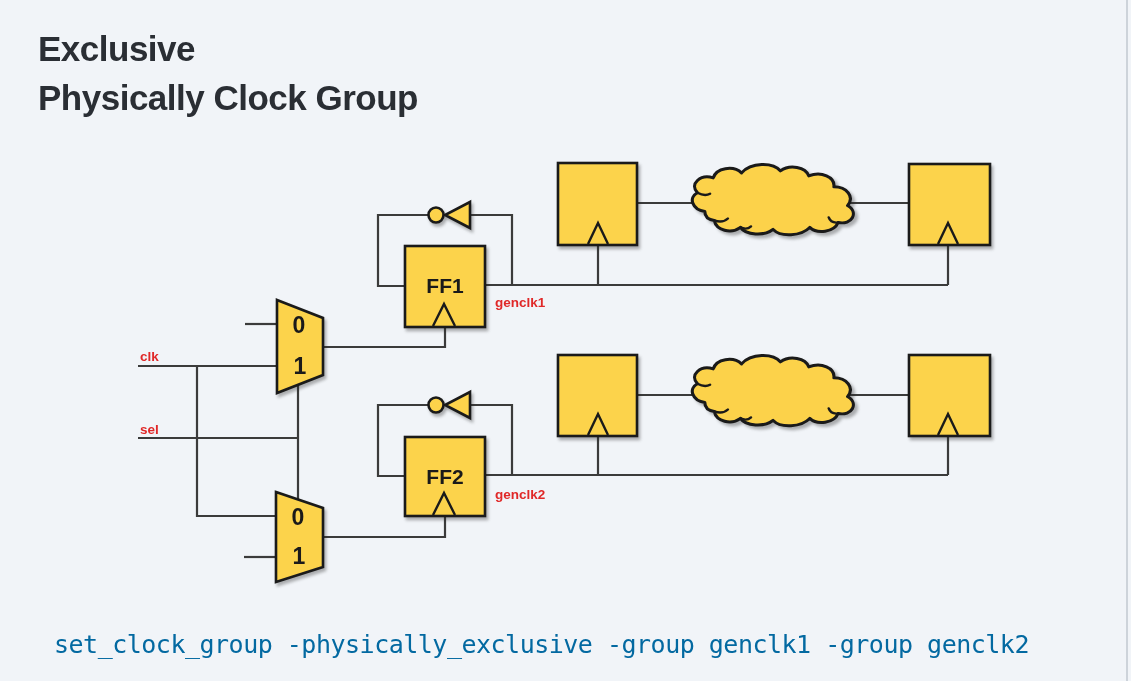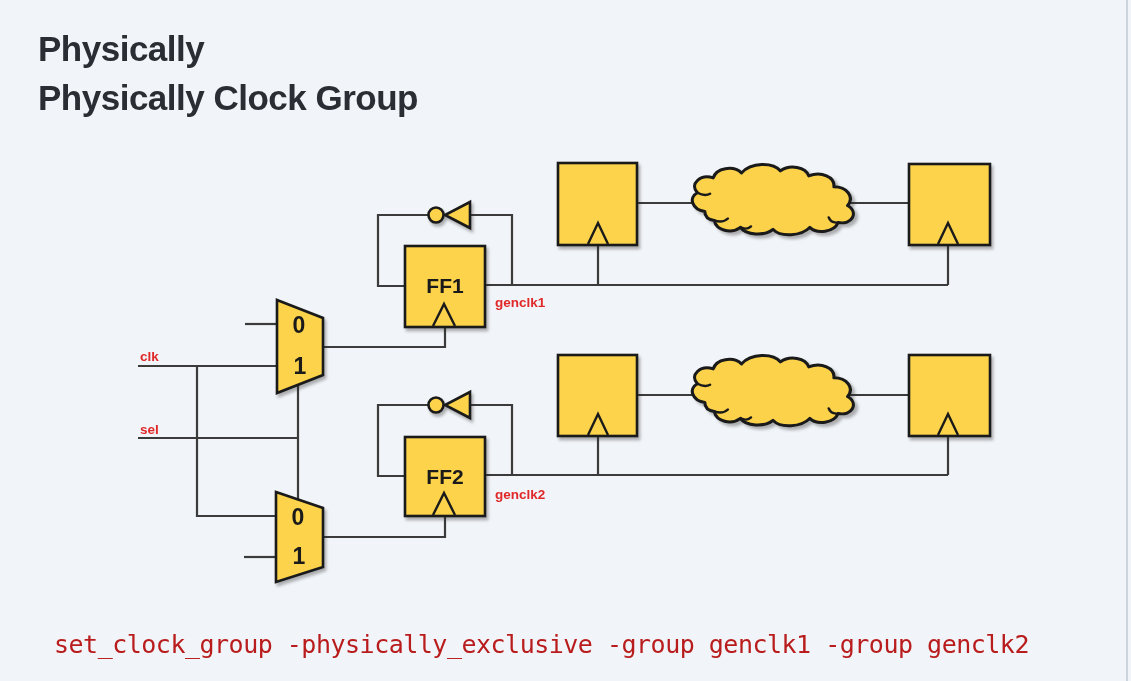--- a/index.html
+++ b/index.html
@@ -14,21 +14,21 @@
   }
   .title{
     position:absolute;left:38px;top:24px;
     font-weight:bold;font-size:35px;line-height:49px;
     color:#2a2e34;letter-spacing:-0.5px;
   }
   .diagram-svg{position:absolute;left:0;top:0;}
   .command{
     position:absolute;left:54px;top:630px;width:1070px;
     font-family:"DejaVu Sans Mono",monospace;
-    font-size:25px;color:#b91c1c;white-space:nowrap;letter-spacing:-0.5px;
+    font-size:25px;color:#0369a1;white-space:nowrap;letter-spacing:-0.5px;
   }
   
   .wire{stroke:#3b3b3b;stroke-width:2.2;fill:none;}
   .shape{fill:#fcd34b;stroke:#1a1a1a;stroke-width:2.6;
          filter:drop-shadow(2.5px 3px 1.5px rgba(40,40,40,0.35));}
   .cloud{fill:#fcd24a;stroke:#1a1a1a;stroke-width:3;stroke-linejoin:round;
          filter:drop-shadow(3px 3.5px 1.5px rgba(40,40,40,0.35));}
   .cloud-detail{fill:none;stroke:#1a1a1a;stroke-width:2.4;stroke-linecap:round;}
   .clkpin{fill:none;stroke:#1a1a1a;stroke-width:2.4;stroke-linejoin:miter;}
   .port-label{font-family:"Liberation Sans",sans-serif;font-weight:bold;
@@ -37,21 +37,21 @@
             font-size:21px;fill:#1a1a1a;text-anchor:middle;}
   .sig-label{font-family:"Liberation Sans",sans-serif;font-weight:bold;
              font-size:13.5px;fill:#e02828;}
 </style>
 </head>
 <body>
 
 <div class="right-edge"></div>
 
 <div class="title">
-  <div>Physically</div>
+  <div>Exclusive</div>
   <div>Physically Clock Group</div>
 </div>
 
 <svg class="diagram-svg" width="1131" height="681" viewBox="0 0 1131 681" xmlns="http://www.w3.org/2000/svg">
 
   <g>
 
     <path class="wire" d="M138,366 H277"></path>
     <path class="wire" d="M197,366 V516 H276"></path>
 

